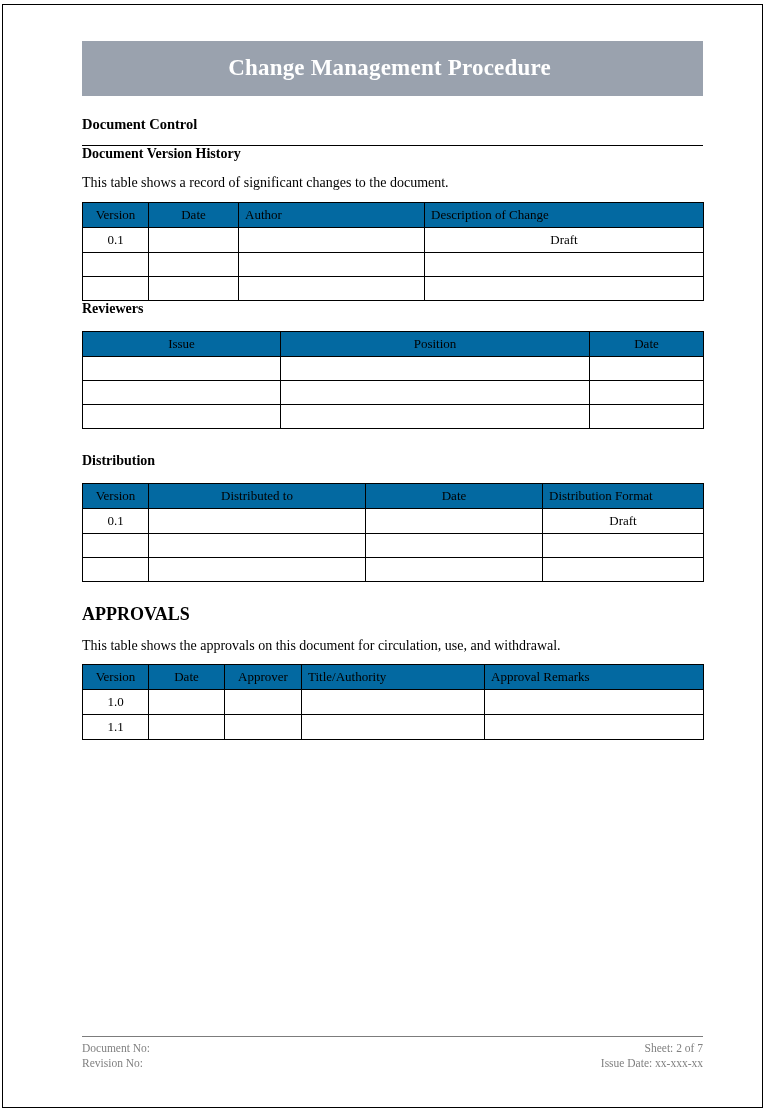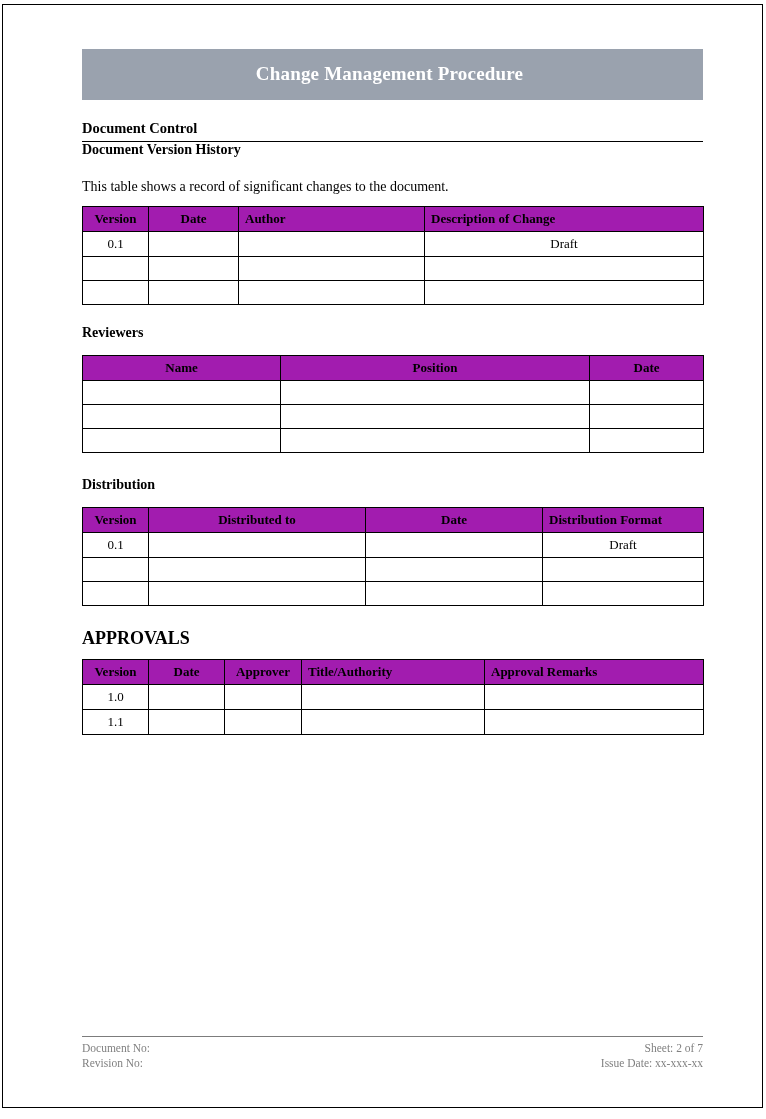--- a/index.html
+++ b/index.html
@@ -35,79 +35,78 @@
     top: 41px;
     width: 621px;
   }
 
   
   .title-banner {
     background: #9aa2ae;
     color: #ffffff;
     text-align: center;
     font-weight: bold;
-    font-size: 19px;
+    font-size: 23px;
     letter-spacing: 0.2px;
     padding: 14px 12px 15px 6px;
     box-sizing: border-box;
-    margin-top: 8px;
   }
 
   
   .h-section {
     font-size: 14.5px;
     font-weight: bold;
     margin-top: 20px;
-    padding-bottom: 4px;
+    padding-bottom: 12px;
     border-bottom: 1.4px solid #000000;
   }
   .h-sub {
     font-size: 14px;
     font-weight: bold;
   }
   .h-approvals {
     font-size: 18px;
     font-weight: bold;
     margin-top: 22px;
   }
   .para {
     font-size: 14px;
-    margin-top: 20px;
+    margin-top: 12px;
     line-height: 1.25;
   }
 
   
   table.doc-table {
     border-collapse: collapse;
     width: 621px;
     margin-top: 10px;
     table-layout: fixed;
   }
   table.doc-table th,
   table.doc-table td {
     border: 1px solid #000000;
     font-size: 13px;
     padding: 4px 6px;
     box-sizing: border-box;
     height: 24px;
     vertical-align: middle;
   }
   table.doc-table th {
-    background: #a21caf;
-    font-weight: bold;
+    background: #0369a1;
+    font-weight: normal;
   }
   table.doc-table td {
     background: #ffffff;
     font-weight: normal;
     text-align: center;
   }
   .al-left   { text-align: left; }
   .al-center { text-align: center; }
 
-  .sp-reviewers { margin-top: 20px; }
+  .sp-reviewers { }
   .sp-distribution { margin-top: 24px; }
 
   
   .footer {
     position: absolute;
     left: 82px;
     top: 1036px;
     width: 621px;
     border-top: 1.2px solid #7c7c7c;
     padding-top: 4px;
@@ -177,21 +176,21 @@
     <div class="h-sub sp-reviewers">Reviewers</div>
 
     <table class="doc-table" style="margin-top:14px;">
       <colgroup>
         <col style="width:198px">
         <col style="width:309px">
         <col style="width:114px">
       </colgroup>
       <thead>
         <tr>
-          <th class="al-center">Name</th>
+          <th class="al-center">Issue</th>
           <th class="al-center">Position</th>
           <th class="al-center">Date</th>
         </tr>
       </thead>
       <tbody>
         <tr>
           <td class="al-center"></td>
           <td class="al-center"></td>
           <td class="al-center"></td>
         </tr>
@@ -241,20 +240,21 @@
         <tr>
           <td class="al-center"></td>
           <td class="al-left"></td>
           <td class="al-center"></td>
           <td class="al-left"></td>
         </tr>
       </tbody>
     </table>
 
     <div class="h-approvals">APPROVALS</div>
+    <div class="para">This table shows the approvals on this document for circulation, use, and withdrawal.</div>
 
     <table class="doc-table">
       <colgroup>
         <col style="width:66px">
         <col style="width:76px">
         <col style="width:77px">
         <col style="width:183px">
         <col style="width:219px">
       </colgroup>
       <thead>

